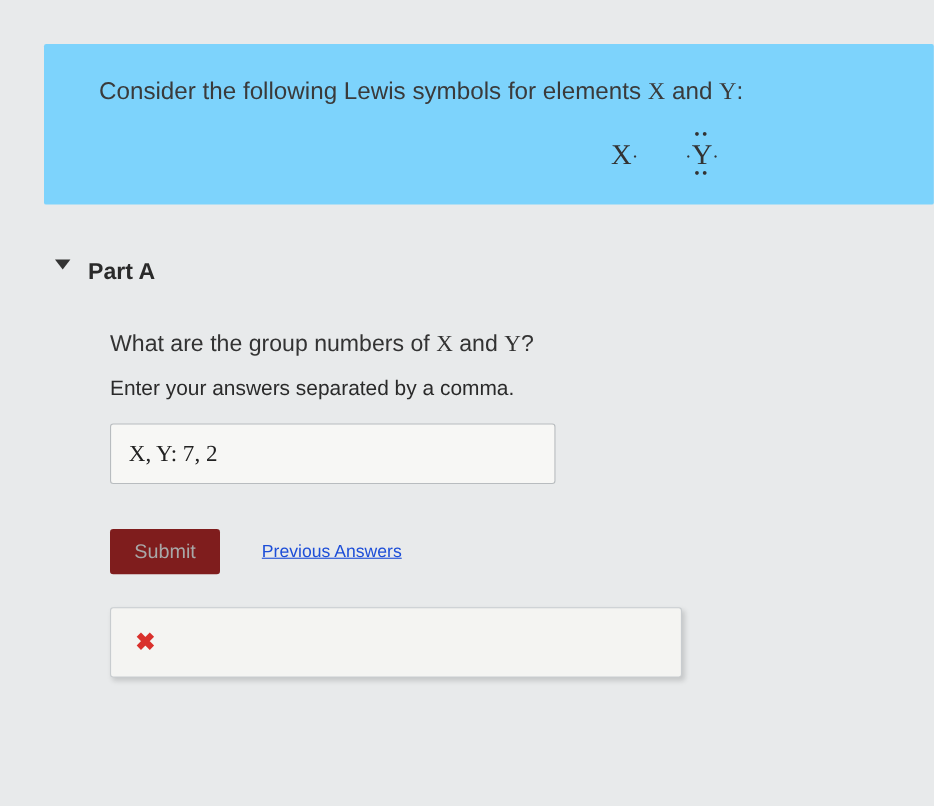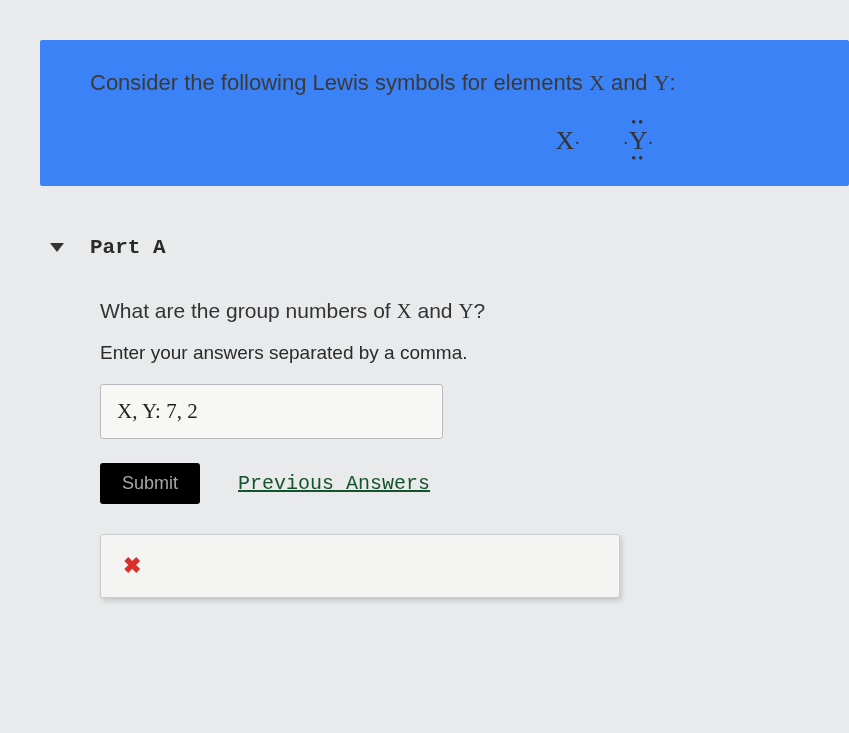--- a/index.html
+++ b/index.html
@@ -8,21 +8,21 @@
     background: #e8eaeb;
     width: 849px;
     height: 733px;
     overflow: hidden;
     color: #333;
   }
   .page {
     padding: 0;
   }
   .problem-header {
-    background: #3b82f6;
+    background: #7dd3fc;
     padding: 30px 30px 30px 50px;
     margin: 40px 0 0 40px;
     border-radius: 2px;
   }
   .problem-text {
     font-size: 22px;
     color: #3a3a3a;
     font-weight: 400;
     margin-bottom: 30px;
   }
@@ -39,64 +39,61 @@
     letter-spacing: 2px; font-size: 14px; line-height: 1;
   }
   .dots-top { top: -10px; }
   .dots-bottom { bottom: -10px; }
   .dot-left, .dot-right { font-size: 18px; vertical-align: middle; }
   .part-section {
     margin: 50px 0 0 50px;
   }
   .part-header {
     display: flex;
-    align-items: center;
-    gap: 26px;
+    gap: 16px;
     cursor: pointer;
-    font-family: Liberation Mono, monospace;
   }
   .caret {
     width: 0; height: 0;
     border-left: 7px solid transparent;
     border-right: 7px solid transparent;
     border-top: 9px solid #333;
   }
   .part-title { font-size: 21px; font-weight: 700; color: #2a2a2a; }
   .part-body { margin: 40px 0 0 50px; }
   .question-line { font-size: 21px; color: #333; margin-bottom: 18px; }
   .question-line .var { font-family: "Times New Roman", serif; }
   .instruction-line { font-size: 19px; font-weight: 400; color: #2a2a2a; margin-bottom: 20px; }
   .answer-box {
     border: 1px solid #b8bcbf;
     background: #f7f7f5;
     border-radius: 3px;
     padding: 14px 16px;
-    width: 343px;
+    width: 405px;
     font-size: 21px;
     font-family: "Times New Roman", serif;
     color: #222;
-    margin-bottom: 24px;
+    margin-bottom: 41px;
   }
   .button-row { display: flex; align-items: center; gap: 38px; margin-bottom: 30px; }
   .submit-btn {
-    background: #000000;
+    background: #7f1d1d;
     color: #a8a8a8;
     border: none;
     border-radius: 3px;
     padding: 10px 22px;
     font-size: 18px;
     cursor: default;
     text-align: right;
   }
   .prev-link {
-    color: #14532d;
+    color: #1d4ed8;
     text-decoration: underline;
-    font-size: 20px;
+    font-size: 16px;
     cursor: pointer;
-    font-family: Liberation Mono, monospace;
   }
   .feedback-box {
     display: flex;
     align-items: center;
     gap: 18px;
     border: 1px solid #c8cccf;
     background: #f4f4f2;
     border-radius: 3px;
     padding: 18px 22px;
     width: 520px;

